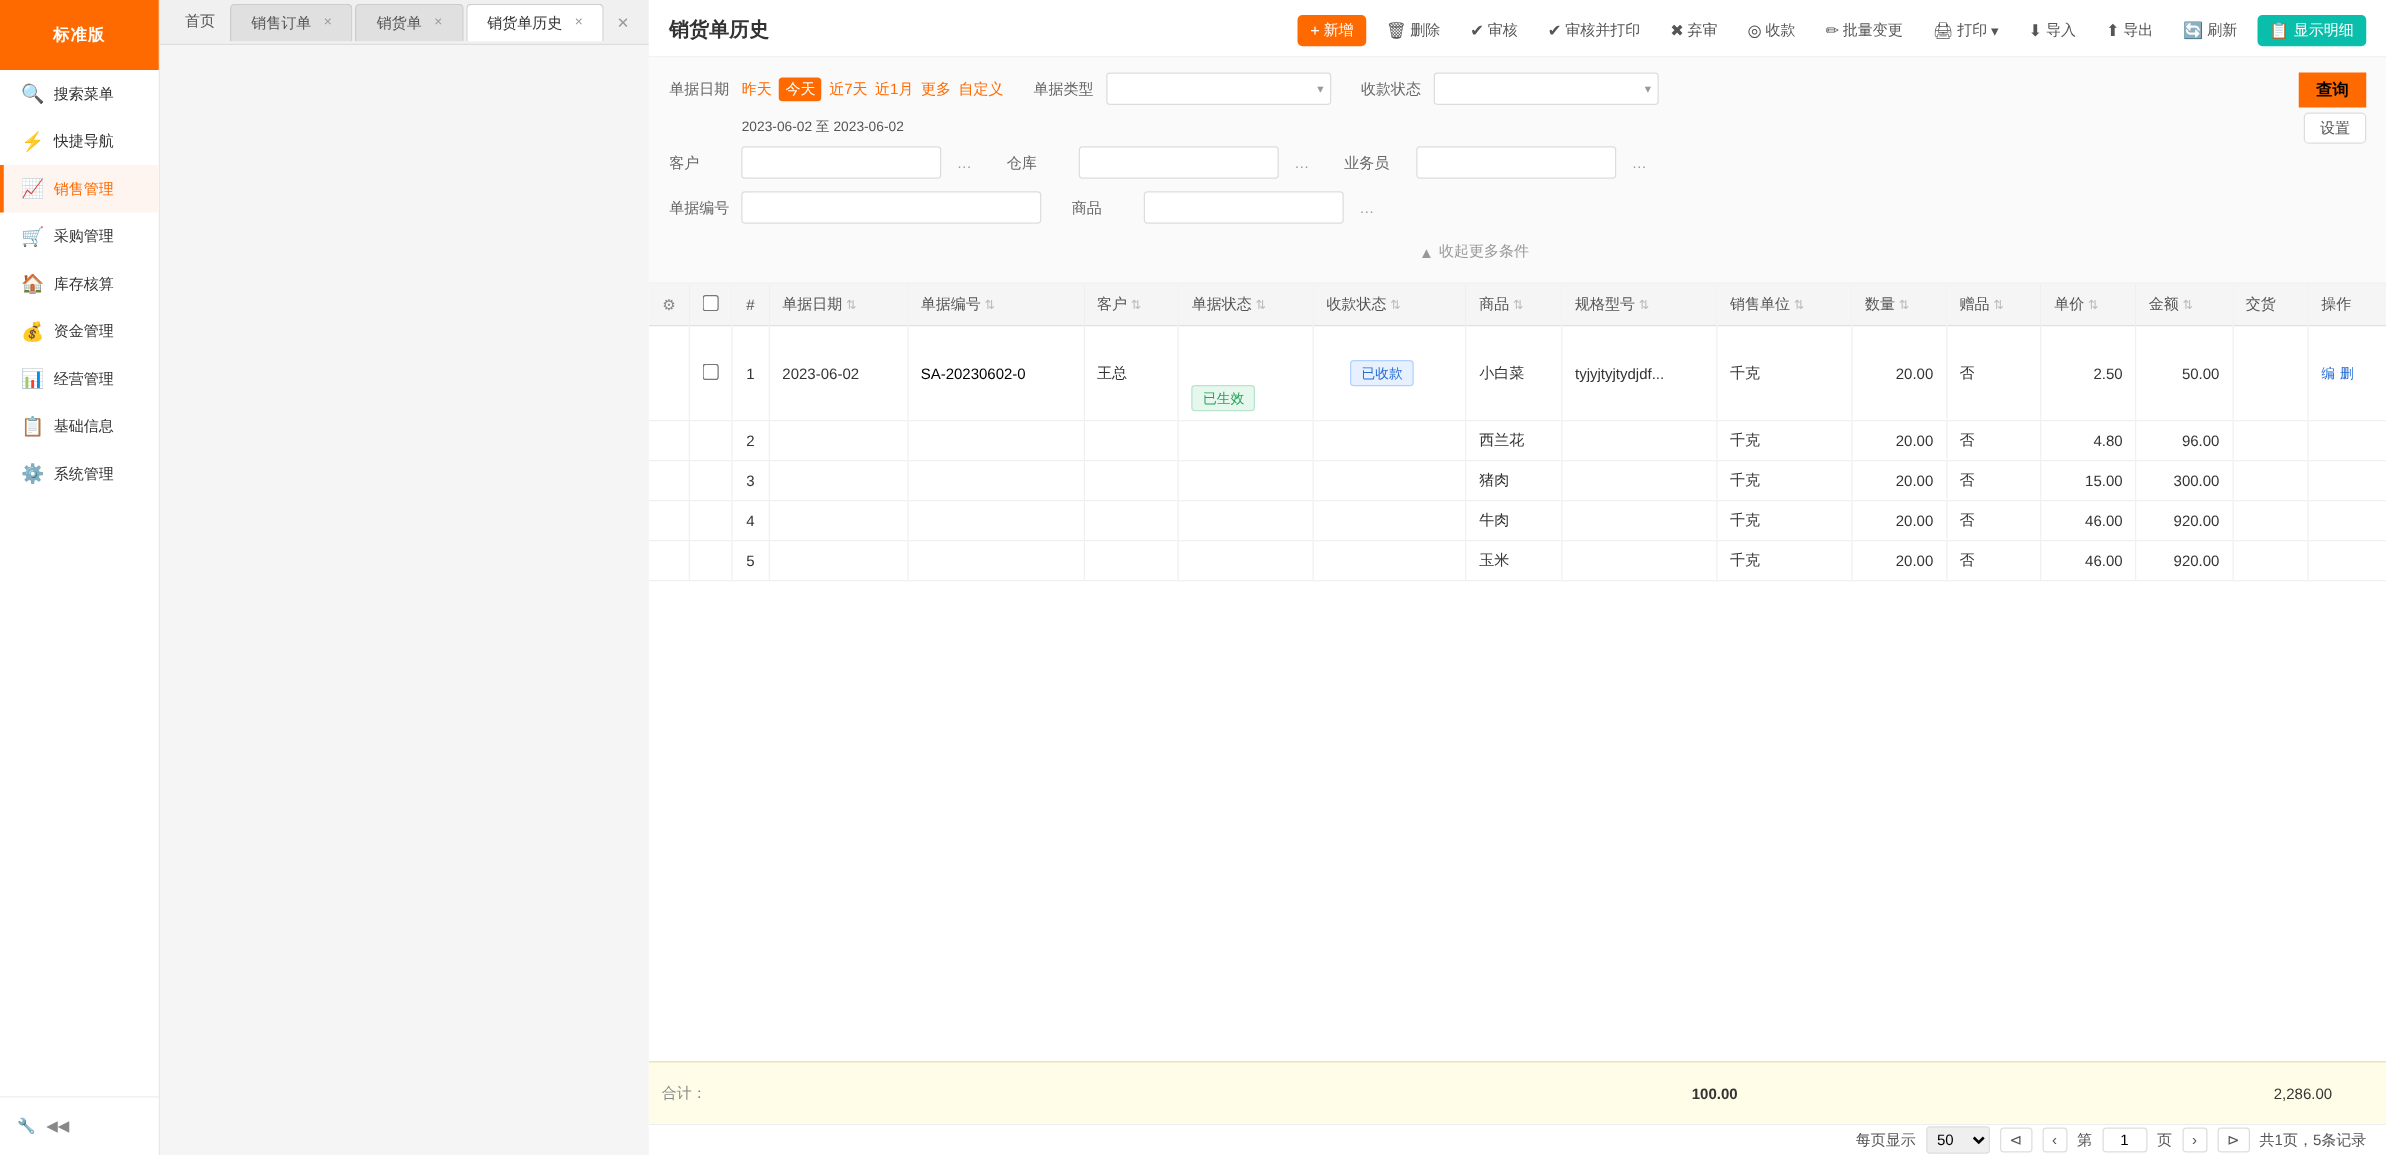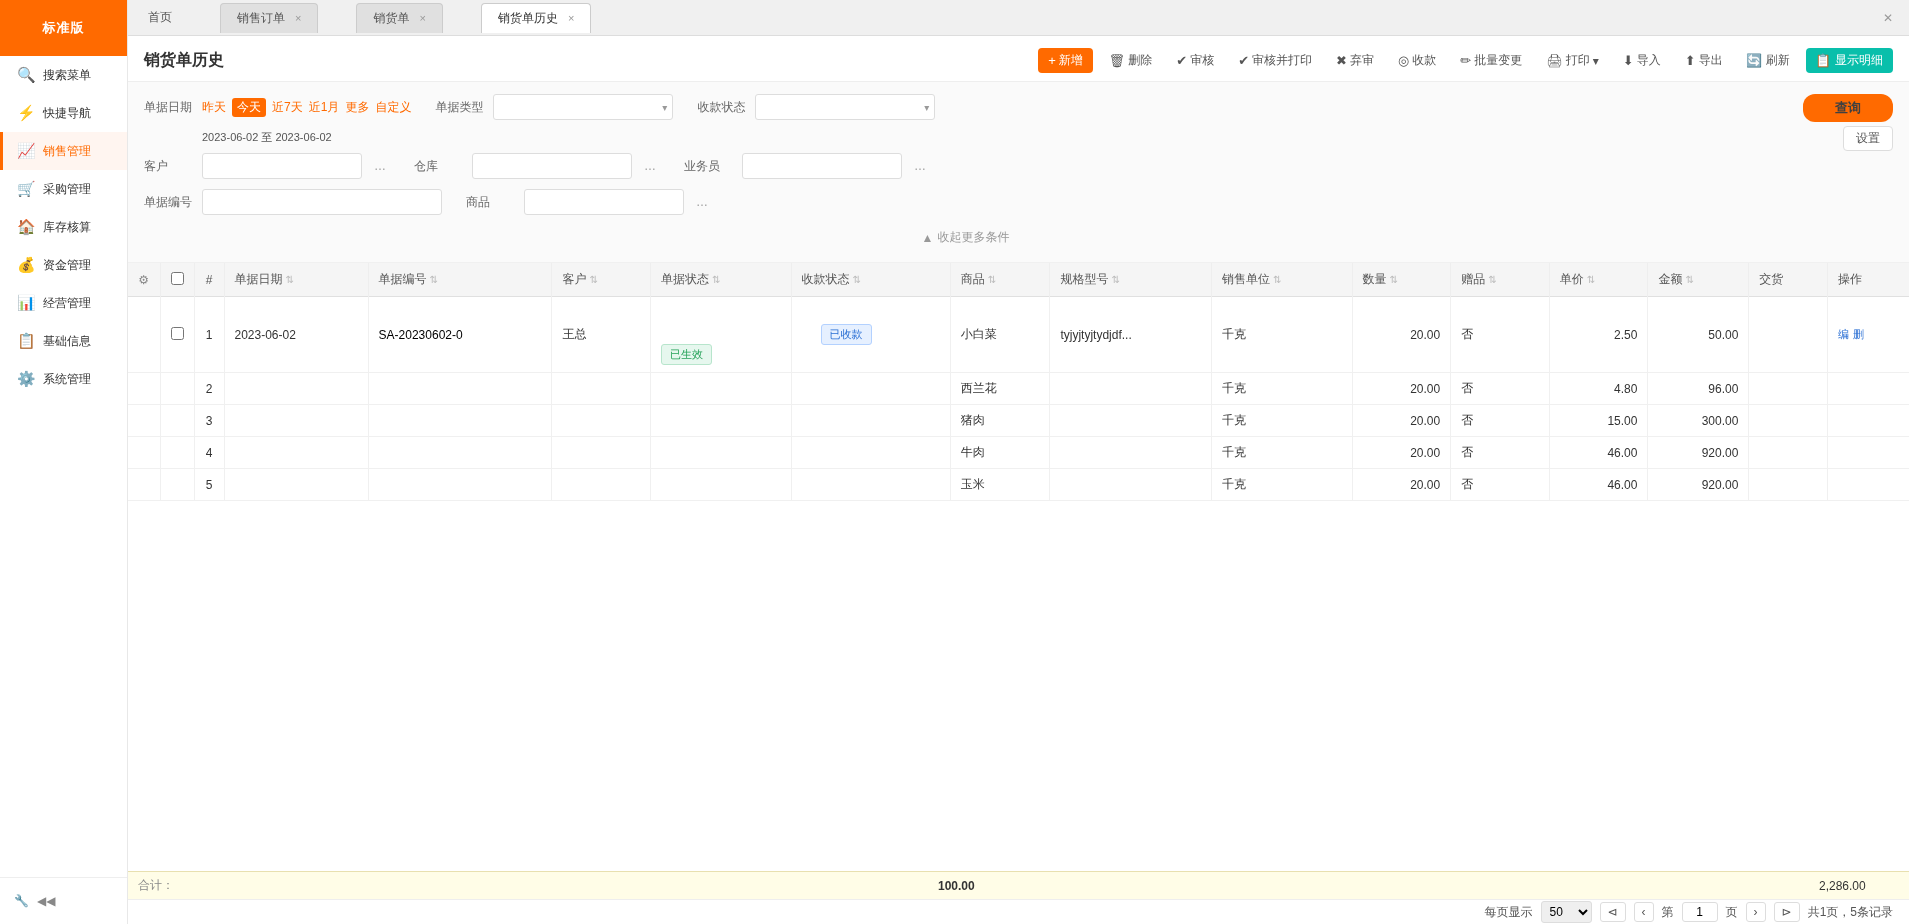--- a/index.html
+++ b/index.html
@@ -49,21 +49,21 @@
       padding: 8px 14px;
       gap: 8px;
       cursor: pointer;
       color: #888;
     }
 
     
     .main {
       flex: 1;
       display: flex;
-      flex-direction: column;
+      flex-direction: row;
       overflow: hidden;
     }
 
     
     .top-tabs {
       display: flex;
       align-items: center;
       background: #f0f0f0;
       border-bottom: 1px solid #ddd;
       height: 36px;
@@ -76,21 +76,20 @@
       font-size: 12px;
       cursor: pointer;
       color: #555;
       background: #e0e0e0;
       border-radius: 4px 4px 0 0;
       margin-right: 2px;
       border: 1px solid #ccc;
       border-bottom: none;
       gap: 6px;
       height: 30px;
-      margin-left: 36px;
     }
     .tab.active {
       background: #fff;
       color: #333;
       border-bottom-color: #fff;
     }
     .tab-close {
       font-size: 11px;
       color: #999;
       cursor: pointer;
@@ -259,24 +258,24 @@
 
     
     .filter-actions {
       display: flex;
       flex-direction: column;
       align-items: flex-end;
       gap: 4px;
     }
     .query-btn {
       background: #ff6a00;
-      color: #404040;
+      color: #000000;
       border: none;
-      border-radius: 12px;
-      padding: 5px 32px;
+      border-radius: 0;
+      padding: 5px 14px;
       cursor: pointer;
       font-size: 13px;
       font-weight: bold;
     }
     .settings-btn {
       background: #fff;
       color: #555;
       border: 1px solid #ddd;
       border-radius: 4px;
       padding: 3px 12px;
@@ -336,27 +335,28 @@
       gap: 3px;
       cursor: pointer;
     }
     .sort-icon { color: #bbb; font-size: 10px; }
     .settings-icon-th { cursor: pointer; color: #888; }
 
     
     .table-footer {
       background: #fffde7;
       border-top: 1px solid #e8e0b0;
-      padding: 5px 10px;
+      padding: 16px 10px;
       display: flex;
       align-items: center;
       font-size: 12px;
       color: #555;
       position: sticky;
       bottom: 0;
+      gap: 24px;
     }
     .footer-label {
       min-width: 80px;
       color: #888;
     }
     .footer-cells {
       display: flex;
       flex: 1;
     }
 

